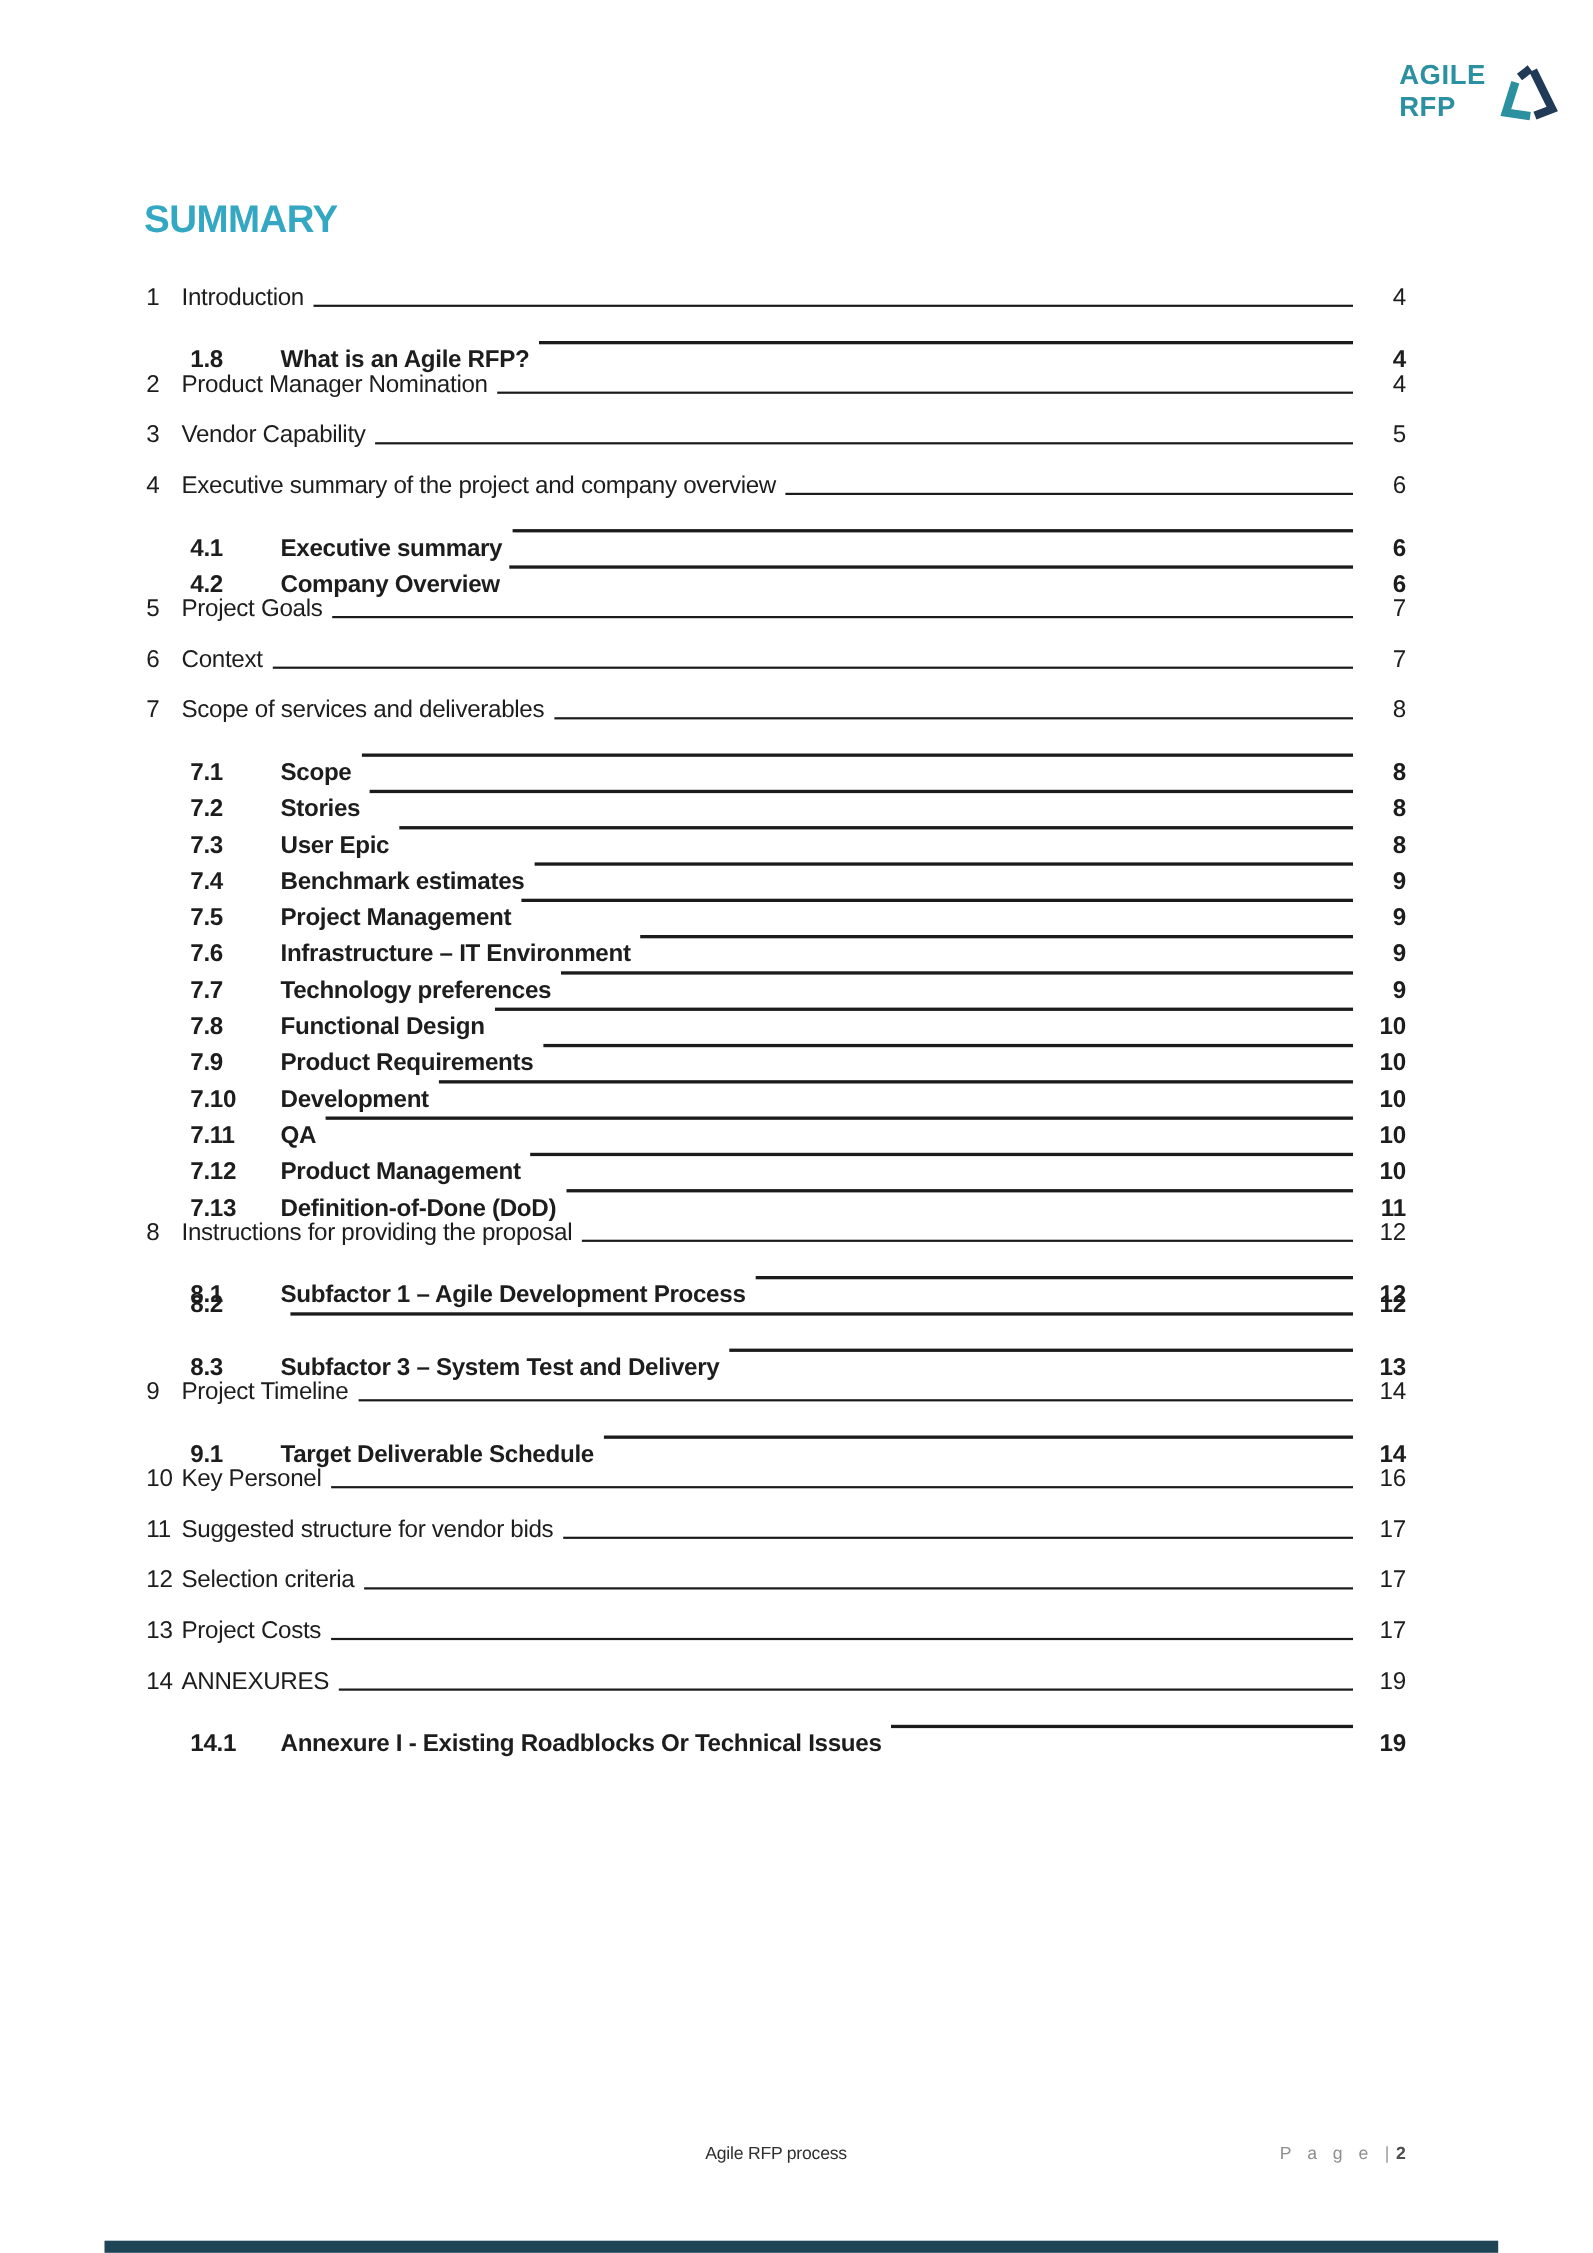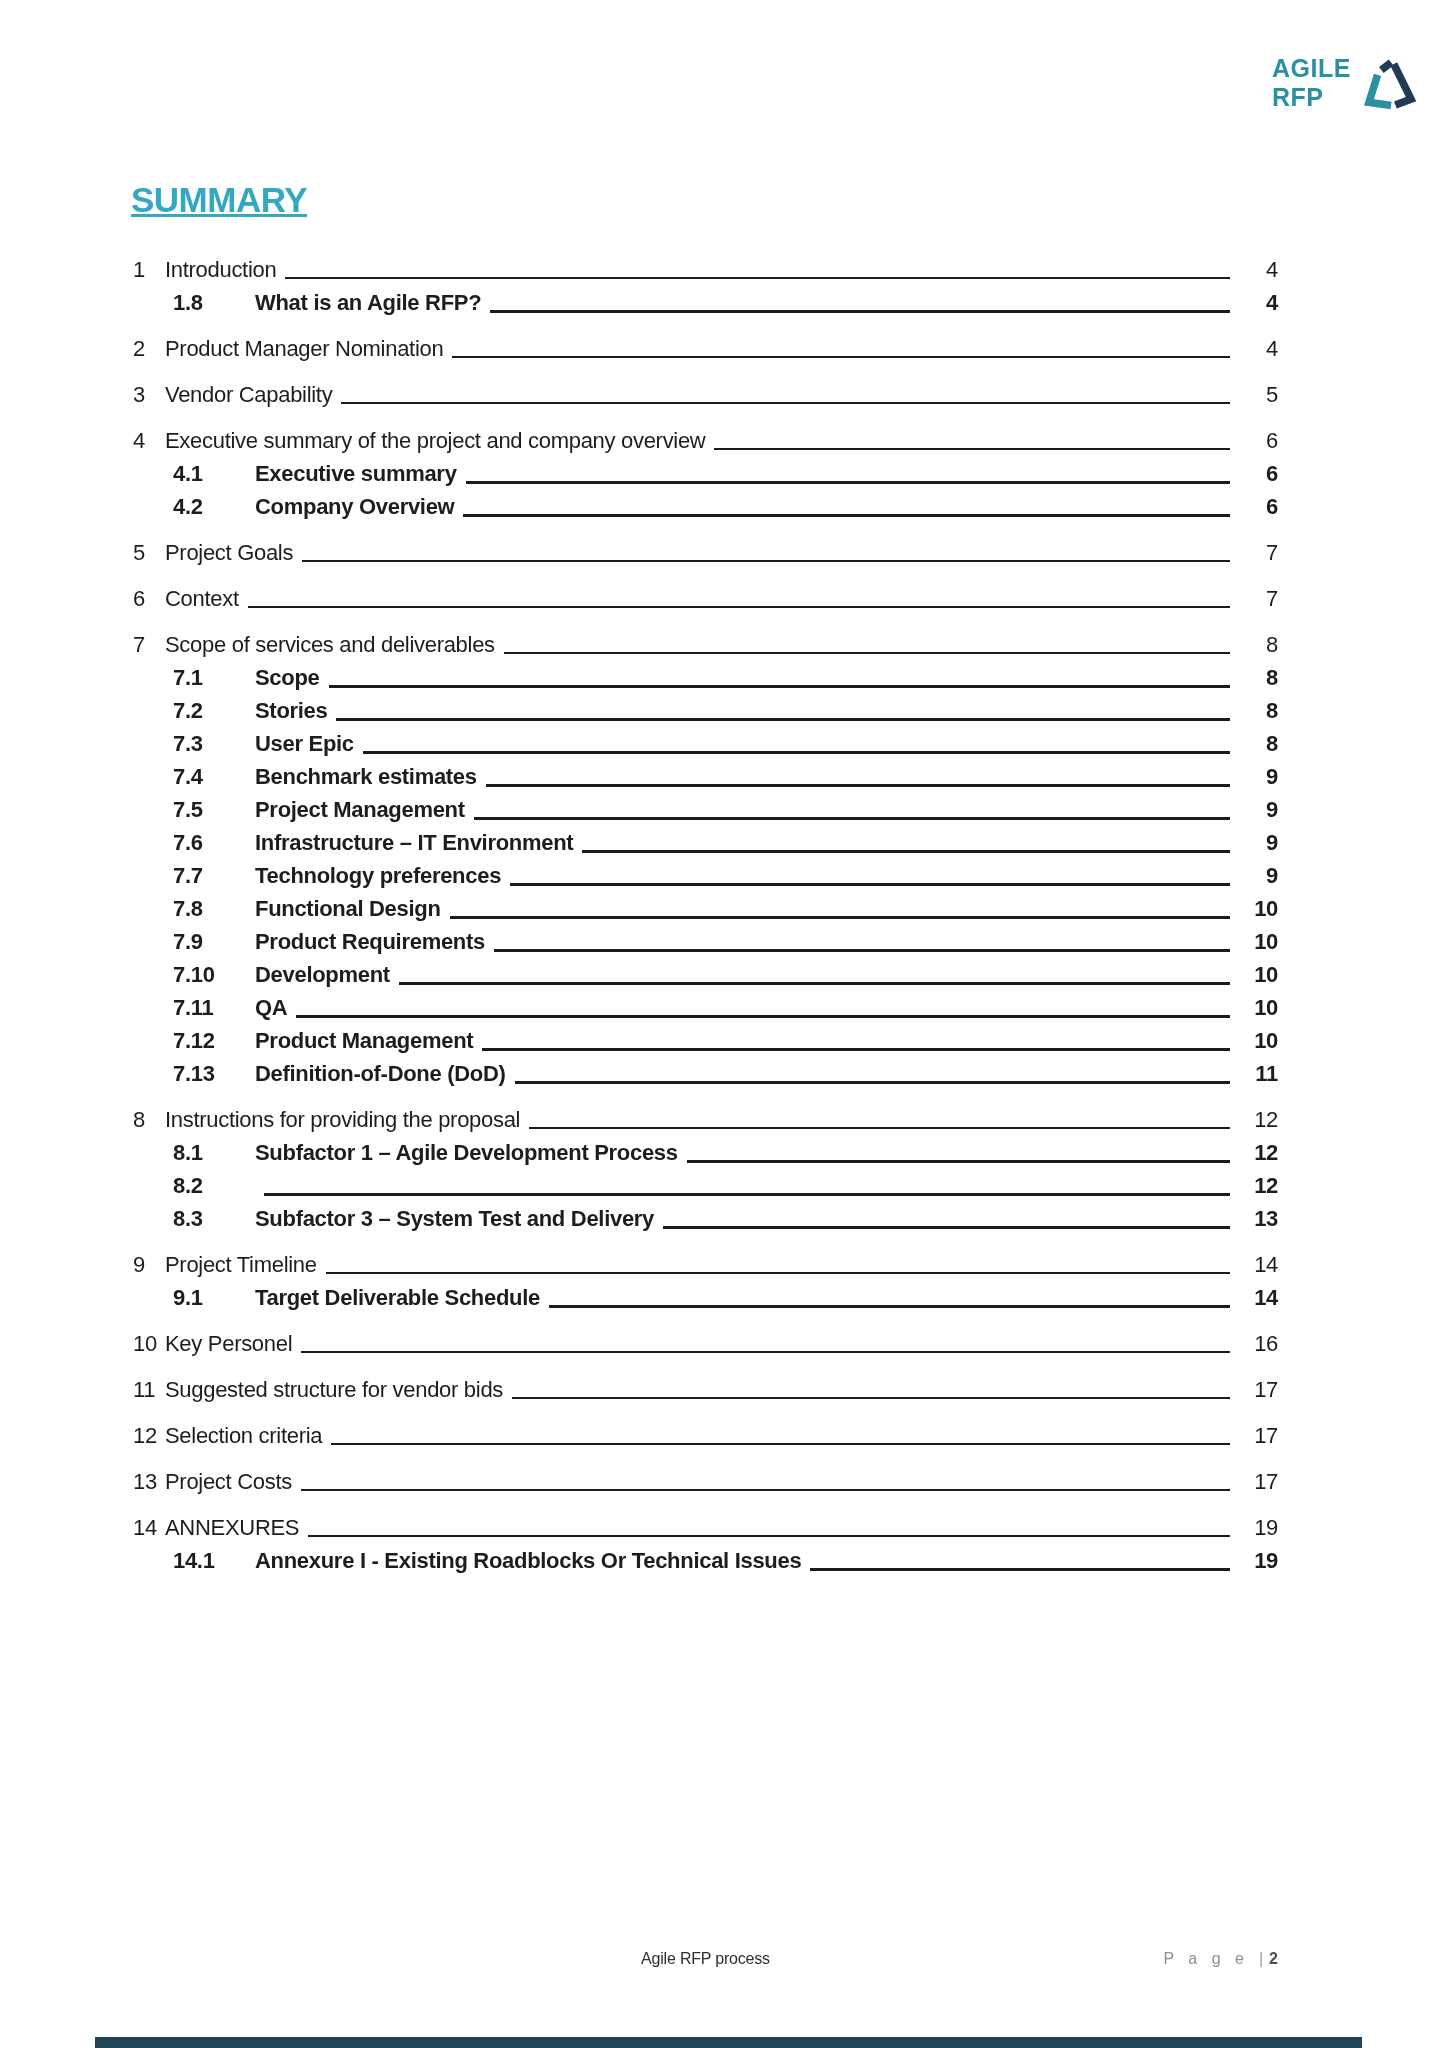--- a/index.html
+++ b/index.html
@@ -19,39 +19,39 @@
   }
   .logo-text {
     font-weight: 700; font-size: 25px; line-height: 29px;
     letter-spacing: 0.5px;
   }
   .logo-icon { margin-top: 3px; }
 
   
   .summary-heading {
     position: absolute; top: 180px; left: 131px;
-    font-size: 35px; font-weight: 700; letter-spacing: -0.5px; text-decoration: underline;
+    font-size: 35px; font-weight: 700; letter-spacing: -0.5px;
   }
 
   
   .toc {
     position: absolute; top: 240px; left: 133px; width: 1145px;
   }
   .toc-row {
     display: flex; align-items: baseline;
     height: 33px; line-height: 33px;
     font-size: 22px; letter-spacing: -0.3px;
     white-space: nowrap;
   }
   .toc-row.l1 { margin-top: 13px; }
   .toc-row .num { flex: none; }
   .toc-row.l1 .num { width: 32px; }
   .toc-row.l2 { padding-left: 40px; }
   .toc-row.l2 .num { width: 82px; font-weight: 700; }
-  .toc-row.l2 .label { font-weight: 700; }
+  .toc-row.l2 .label { font-weight: 700; margin-top: 24px; }
   .toc-row .leader {
     flex: 1 1 auto;
     border-bottom: 2px solid #1b1b1b;
     align-self: flex-end;
     margin: 0 12px 7px 9px;
     min-width: 30px;
   }
   .toc-row.l2 .leader { border-bottom-width: 3px; margin-bottom: 6px; }
   .toc-row .pagecol { flex: none; width: 36px; text-align: right; }
   .toc-row.l2 .pagecol { font-weight: 700; }

